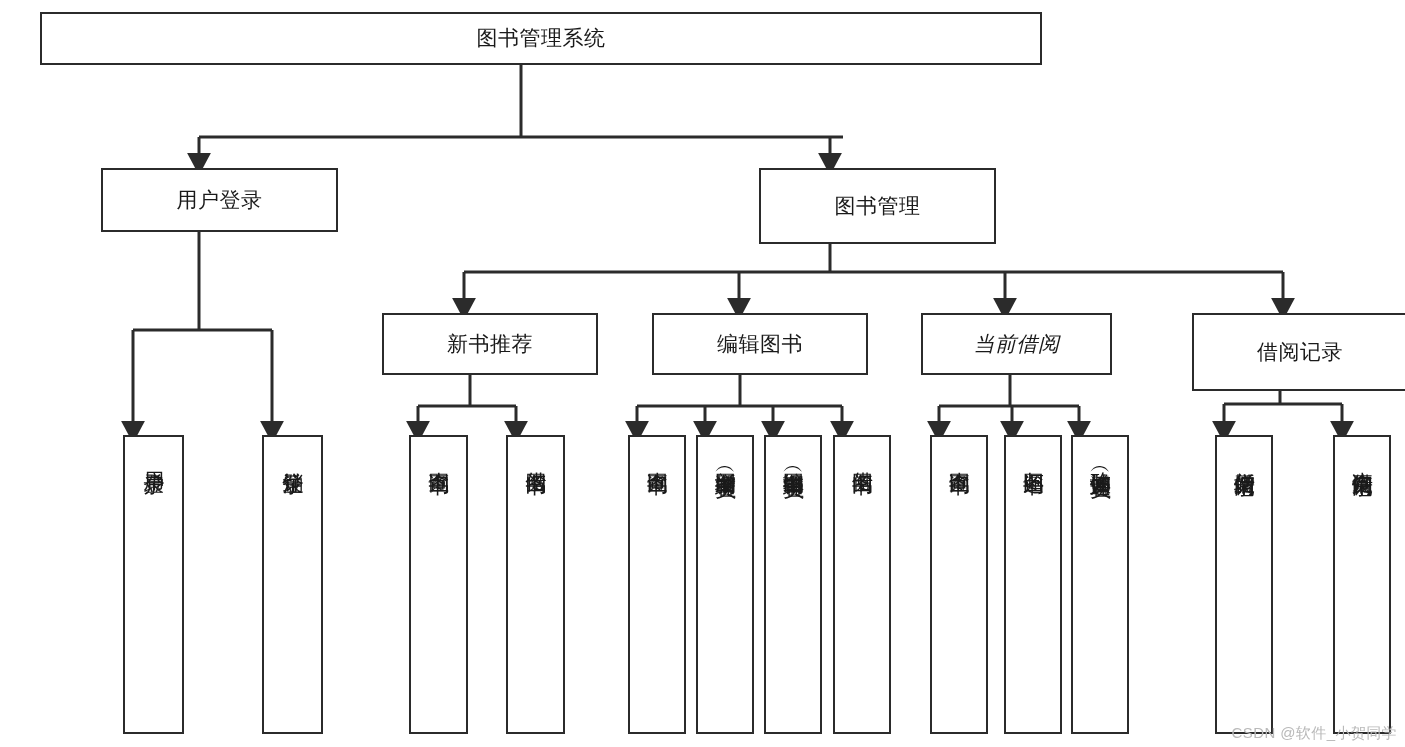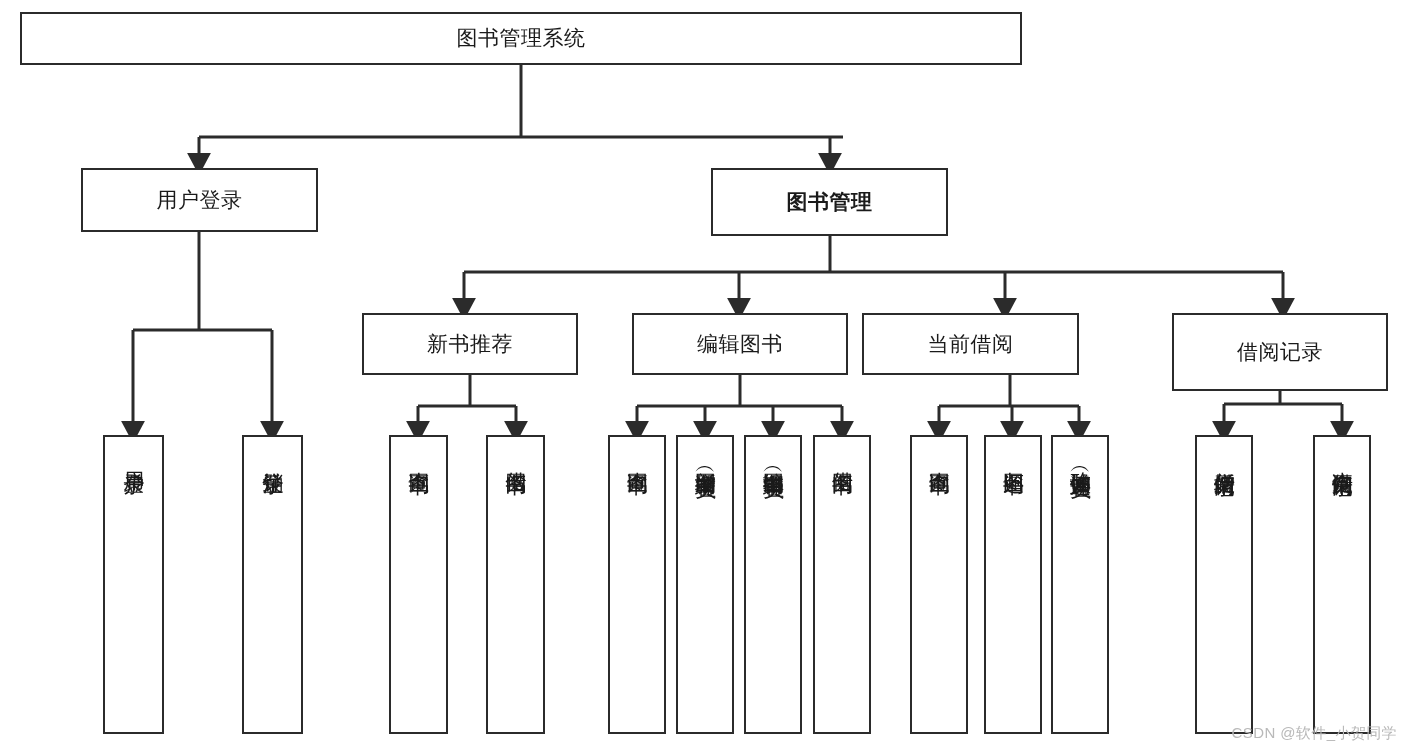--- a/index.html
+++ b/index.html
@@ -28,20 +28,21 @@
   }
   .node-box {
     position: absolute;
     box-sizing: border-box;
     background: #ffffff;
     border: 2px solid #2b2b2b;
     display: flex;
     align-items: center;
     justify-content: center;
     color: #1a1a1a;
+    margin-left: 20px;
   }
   .node-label {
     font-size: 21px;
     line-height: 1.15;
     letter-spacing: 0.5px;
     white-space: nowrap;
     color: #1a1a1a;
   }
   .node-box.vertical {
     align-items: flex-start;
@@ -122,31 +123,31 @@
     </g>
   </svg>
 
   <div class="node-box" style="left:20px; top:12px; width:1002px; height:53px;">
     <span class="node-label">图书管理系统</span>
   </div>
 
   <div class="node-box" style="left:81px; top:168px; width:237px; height:64px;">
     <span class="node-label">用户登录</span>
   </div>
-  <div class="node-box" style="left:711px; top:168px; width:237px; height:68px;font-weight:bold;">
+  <div class="node-box" style="left:739px; top:168px; width:237px; height:76px;">
     <span class="node-label">图书管理</span>
   </div>
 
   <div class="node-box" style="left:362px; top:313px; width:216px; height:62px;">
     <span class="node-label">新书推荐</span>
   </div>
   <div class="node-box" style="left:632px; top:313px; width:216px; height:62px;">
     <span class="node-label">编辑图书</span>
   </div>
-  <div class="node-box" style="left:862px; top:313px; width:217px; height:62px;">
+  <div class="node-box" style="left:901px; top:313px; width:191px; height:62px;font-style:italic;">
     <span class="node-label">当前借阅</span>
   </div>
   <div class="node-box" style="left:1172px; top:313px; width:216px; height:78px;align-items:center;">
     <span class="node-label">借阅记录</span>
   </div>
 
   <div class="node-box vertical" style="left:103px; top:435px; width:61px; height:299px;">
     <span class="node-label">用户登录</span>
   </div>
   <div class="node-box vertical" style="left:242px; top:435px; width:61px; height:299px;">

